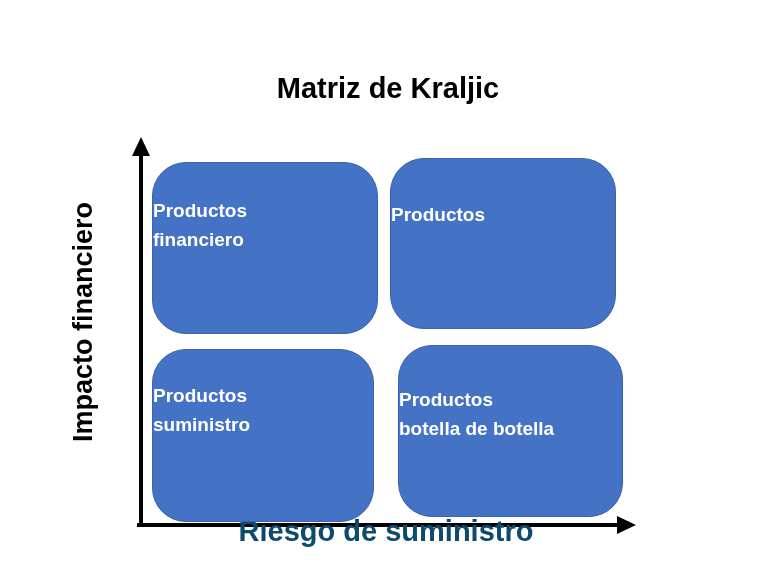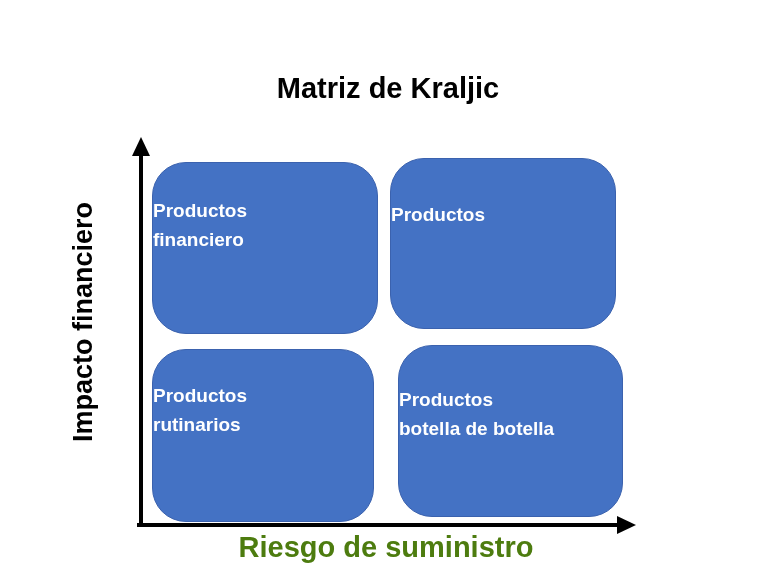--- a/index.html
+++ b/index.html
@@ -39,27 +39,27 @@
     height: 40px;
     text-align: center;
     font-size: 27px;
     font-weight: bold;
     color: #000000;
     transform: rotate(-90deg);
     white-space: nowrap;
   }
   .x-axis-label {
     position: absolute;
-    top: 531px;
+    top: 515px;
     left: 186px;
     width: 400px;
     text-align: center;
     font-size: 29px;
     font-weight: bold;
-    color: #4d7c0f;
+    color: #0c4a6e;
     white-space: nowrap;
   }
 
   
   .y-axis-line {
     position: absolute;
     left: 139px;
     top: 152px;
     width: 4px;
     height: 375px;
@@ -134,21 +134,21 @@
     <span class="q-label">Productos</span>
     <span class="q-label">financiero</span>
   </div>
 
   <div id="q-top-right" class="quadrant">
     <span class="q-label">Productos</span>
   </div>
 
   <div id="q-bottom-left" class="quadrant">
     <span class="q-label">Productos</span>
-    <span class="q-label">rutinarios</span>
+    <span class="q-label">suministro</span>
   </div>
 
   <div id="q-bottom-right" class="quadrant">
     <span class="q-label">Productos</span>
     <span class="q-label">botella de botella</span>
   </div>
 
 </div>
 
 </body></html>

